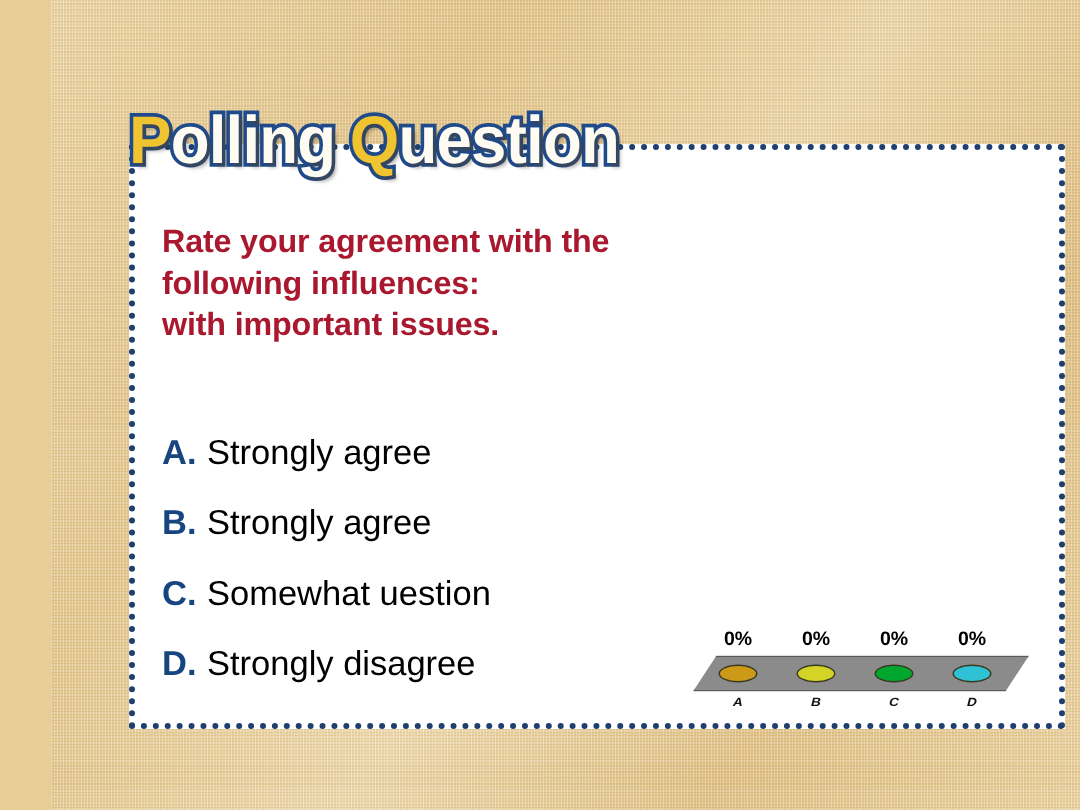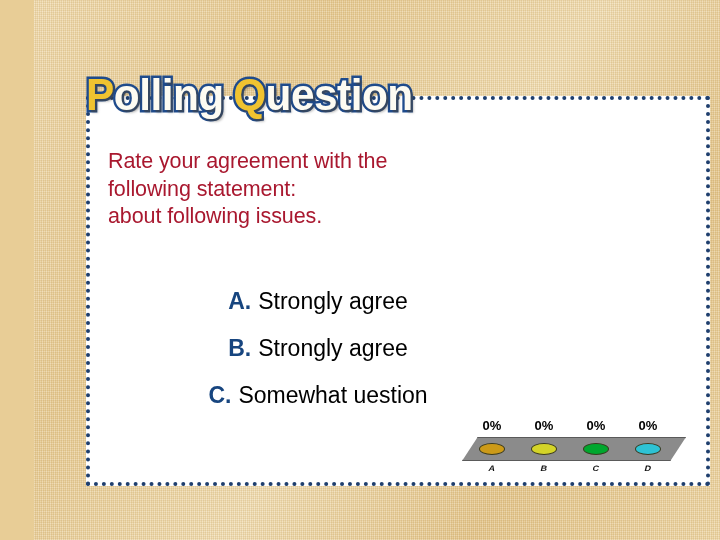--- a/index.html
+++ b/index.html
@@ -88,32 +88,31 @@
   .wa .sp   { display: inline-block; width: 9px; }
 
   
   #question {
     position: absolute;
     left: 74px;
     top: 148px;
     width: 470px;
     color: #a9182f;
     font-size: 21.5px;
-    font-weight: normal;
+    font-weight: bold;
     line-height: 27.5px;
     letter-spacing: -0.1px;
   }
 
   
   #options {
     position: absolute;
     left: 74px;
     top: 285px;
     width: 420px;
-    text-align: center;
   }
   .opt {
     height: 47px;
     line-height: 32px;
     font-size: 23px;
     color: #000000;
     white-space: nowrap;
   }
   .opt .letter {
     color: #17457f;
@@ -190,33 +189,36 @@
 <div id="slide">
 
   <div id="title-wrap">
     <span class="wa"><span class="cap">P</span><span class="low">olling</span><span class="sp"></span><span class="cap">Q</span><span class="low">uestion</span></span>
   </div>
 
   <div id="panel"></div>
 
   <div id="question">
     <div>Rate your agreement with the</div>
-    <div>following statement:</div>
-    <div>about following issues.</div>
+    <div>following influences:</div>
+    <div>with important issues.</div>
   </div>
 
   <div id="options">
     <div class="opt">
       <span class="letter">A.</span><span class="otext">Strongly agree</span>
     </div>
     <div class="opt">
       <span class="letter">B.</span><span class="otext">Strongly agree</span>
     </div>
     <div class="opt">
       <span class="letter">C.</span><span class="otext">Somewhat uestion</span>
+    </div>
+    <div class="opt">
+      <span class="letter">D.</span><span class="otext">Strongly disagree</span>
     </div>
   </div>
 
   <div id="chart">
 
     <div class="pct-row">
       <span class="pct" style="left:14px">0%</span>
       <span class="pct" style="left:66px">0%</span>
       <span class="pct" style="left:118px">0%</span>
       <span class="pct" style="left:170px">0%</span>

